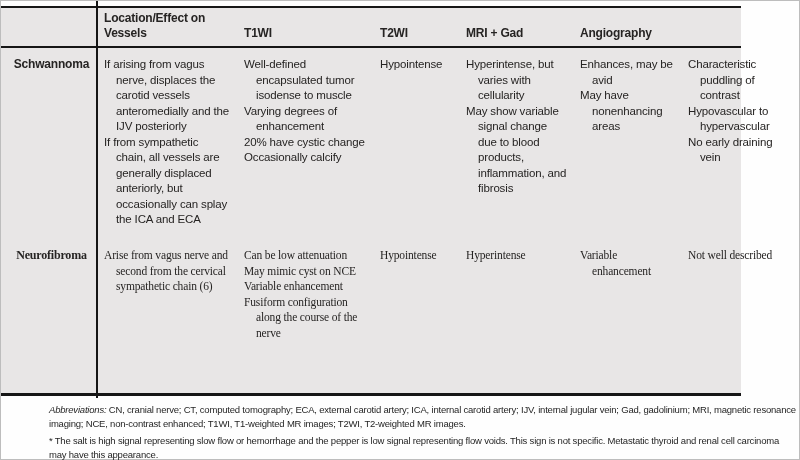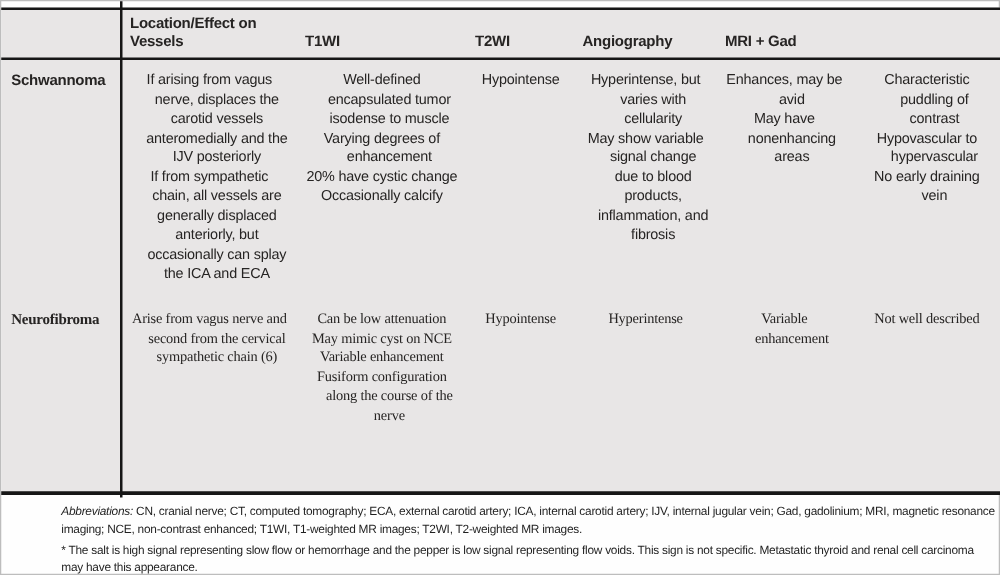--- a/index.html
+++ b/index.html
@@ -8,21 +8,21 @@
     position:relative;
     background:#ffffff;
     font-family:"Liberation Sans", sans-serif;
     color:#262423;
     overflow:hidden;
   }
   .sheet { position:absolute; inset:0; background:#fefefe; border:1px solid #bdbdbd; }
 
   
   .table-area {
-    position:absolute; left:0; top:5px; width:800px;
+    position:absolute; left:0; top:5px; width:740px;
     background:#e8e6e6;
     border-top:2px solid #161616;
     border-bottom:3px solid #161616;
   }
   .grid {
     display:grid;
     grid-template-columns:96px 140px 136px 86px 114px 108px 120px;
   }
   .header-row {
     min-height:39px;
@@ -38,27 +38,27 @@
     letter-spacing:-0.2px;
   }
   .hdr-loc { max-width:104px; }
   .row-1 { min-height:191px; }
   .row-2 { min-height:154px;font-family:Liberation Serif, serif; }
   .row-label {
     font-weight:bold;
     font-size:12px;
     letter-spacing:-0.2px;
     padding:9px 3px 0 8px;
+    text-align:center;
   }
   .cell {
     font-size:11.5px;
     line-height:15.5px;
     letter-spacing:-0.15px;
     padding:9px 6px 0 7px;
-    text-align:center;
   }
   .cell-item { padding-left:12px; text-indent:-12px; }
 
   .v-rule {
     position:absolute; left:95px; top:0;
     width:2px; height:397px;
     background:#161616;
   }
 
   
@@ -75,22 +75,22 @@
 
 <div class="sheet">
 
   <div class="table-area">
 
     <div class="grid header-row">
       <div class="hcell"></div>
       <div class="hcell"><span class="hdr-loc" style="display:inline-block">Location/Effect on Vessels</span></div>
       <div class="hcell">T1WI</div>
       <div class="hcell">T2WI</div>
+      <div class="hcell">MRI + Gad</div>
       <div class="hcell">Angiography</div>
-      <div class="hcell">MRI + Gad</div>
     </div>
 
     <div class="grid row-1">
       <div class="row-label">Schwannoma</div>
       <div class="cell">
           <div class="cell-item">If arising from vagus nerve, displaces the carotid vessels anteromedially and the IJV posteriorly</div>
           <div class="cell-item">If from sympathetic chain, all vessels are generally displaced anteriorly, but occasionally can splay the ICA and ECA</div>
         </div>
       <div class="cell">
           <div class="cell-item">Well-defined encapsulated tumor isodense to muscle</div>

